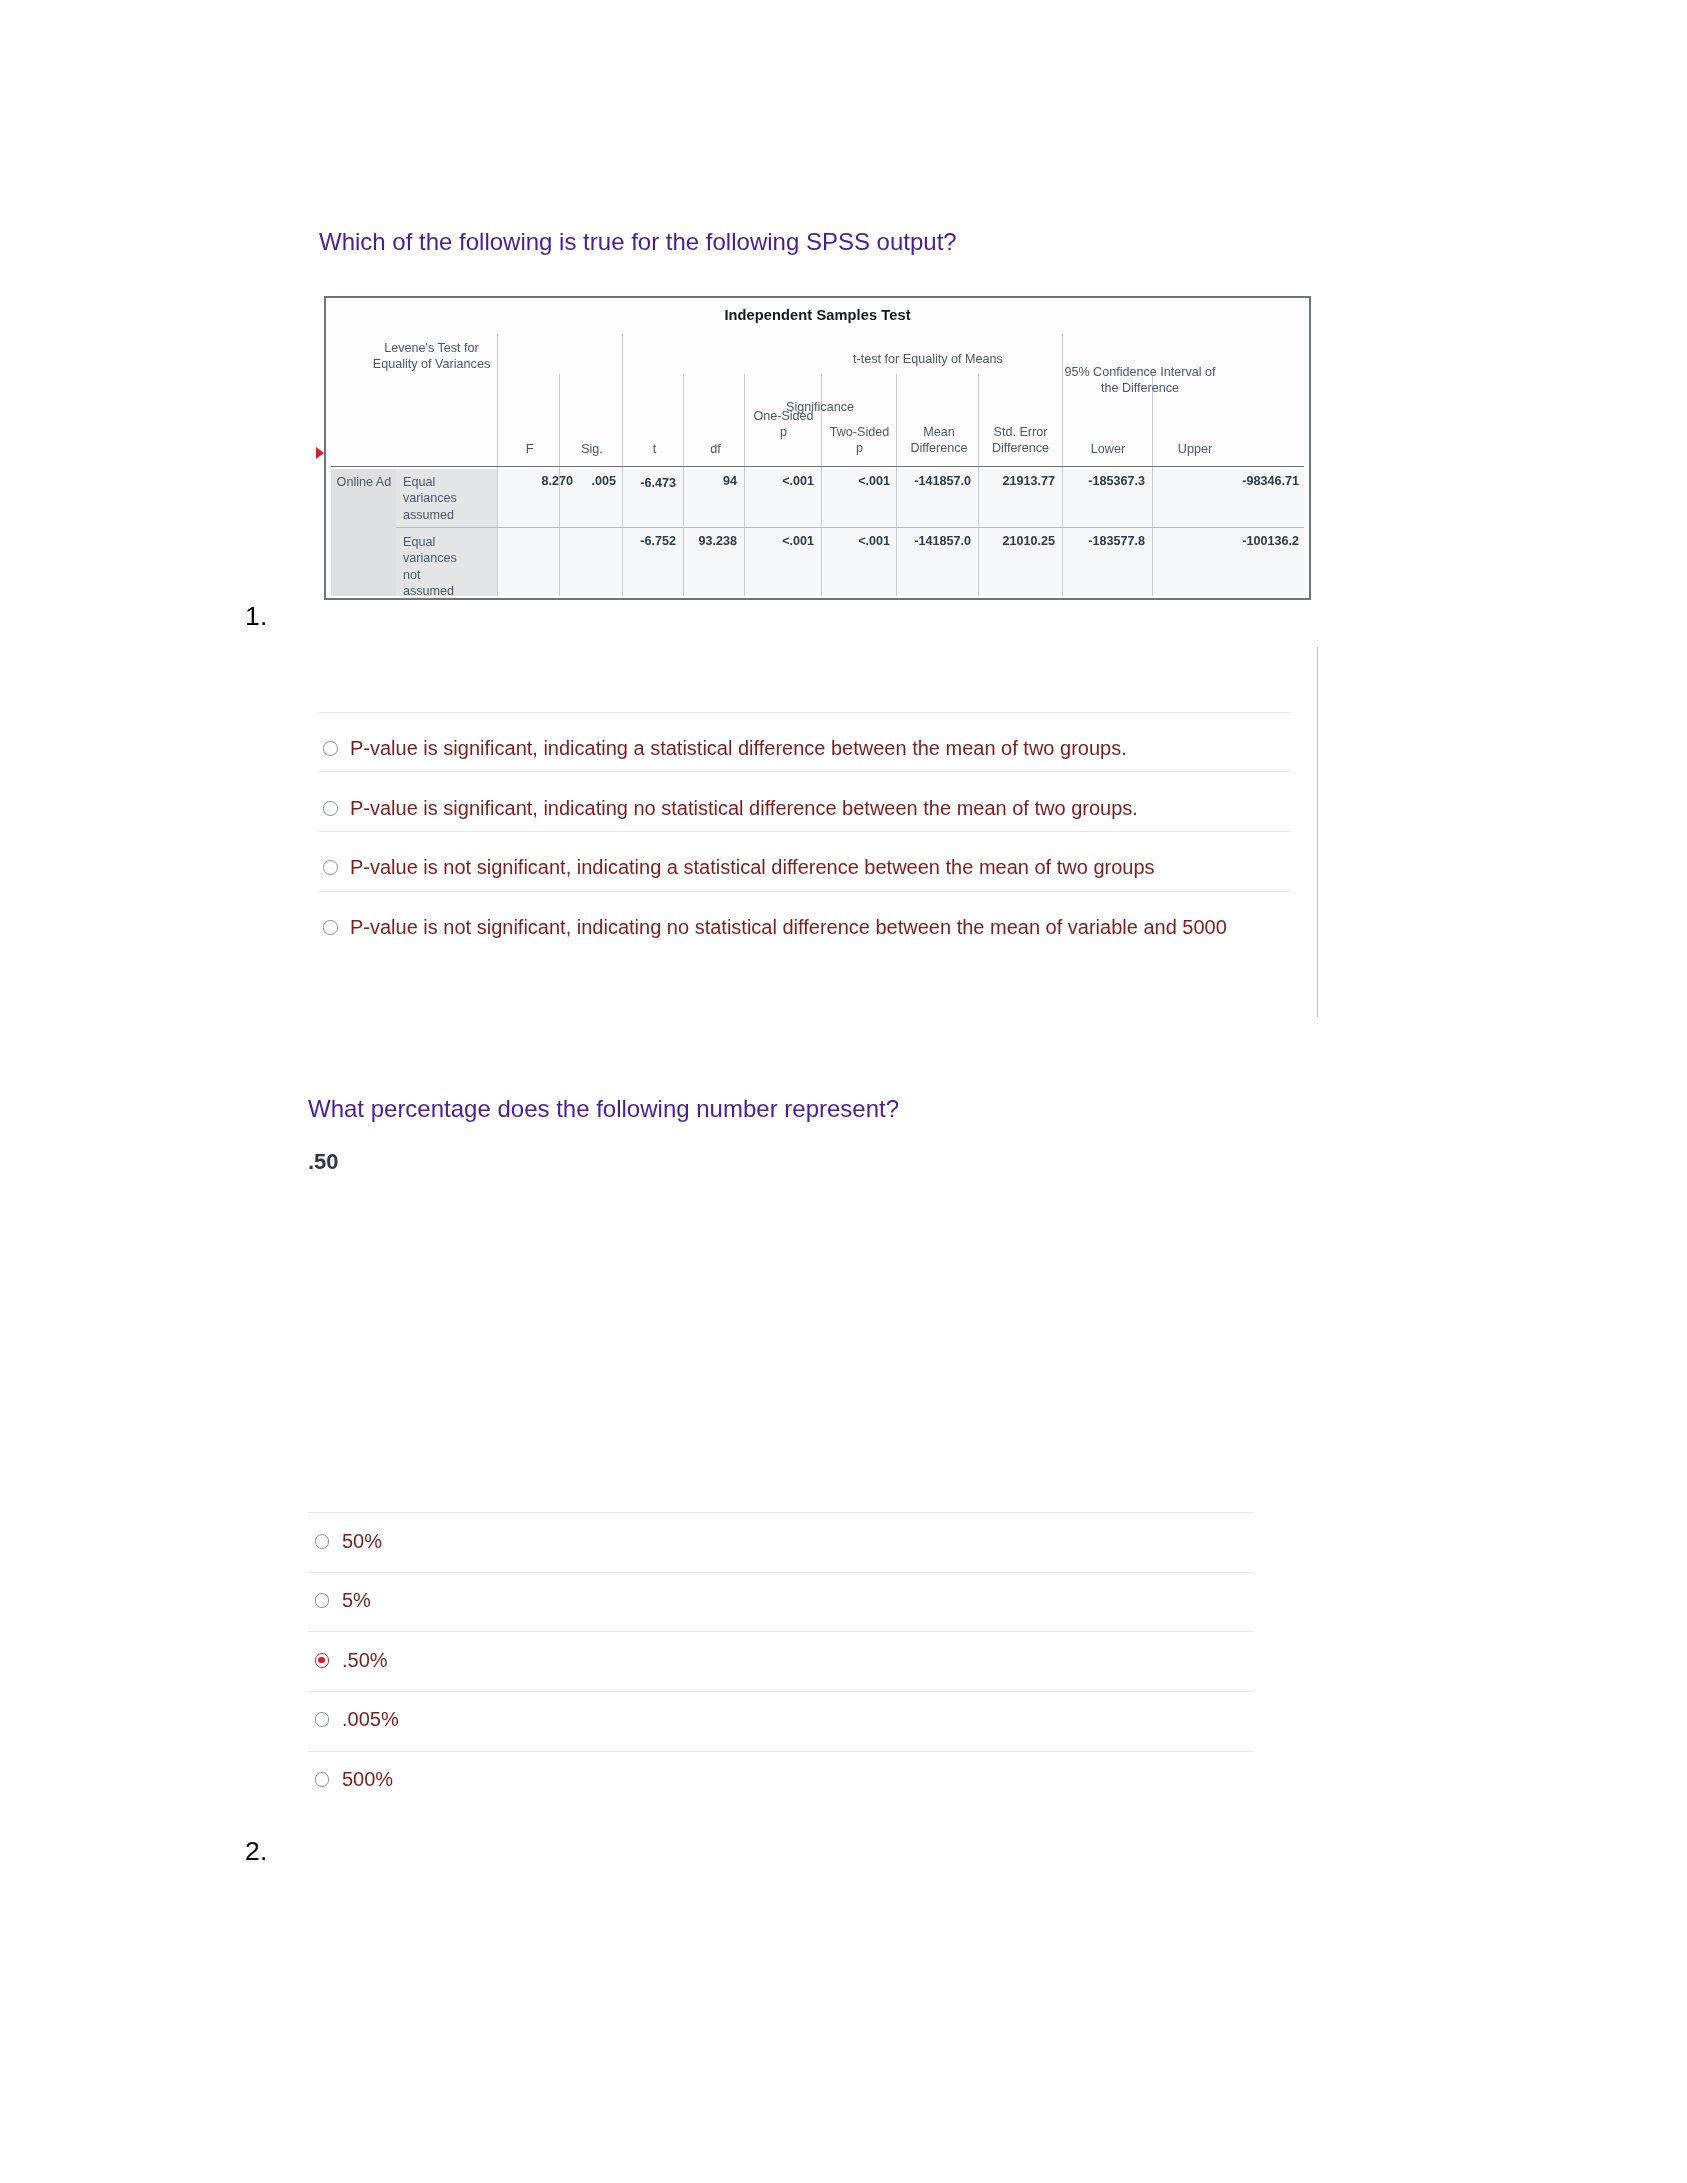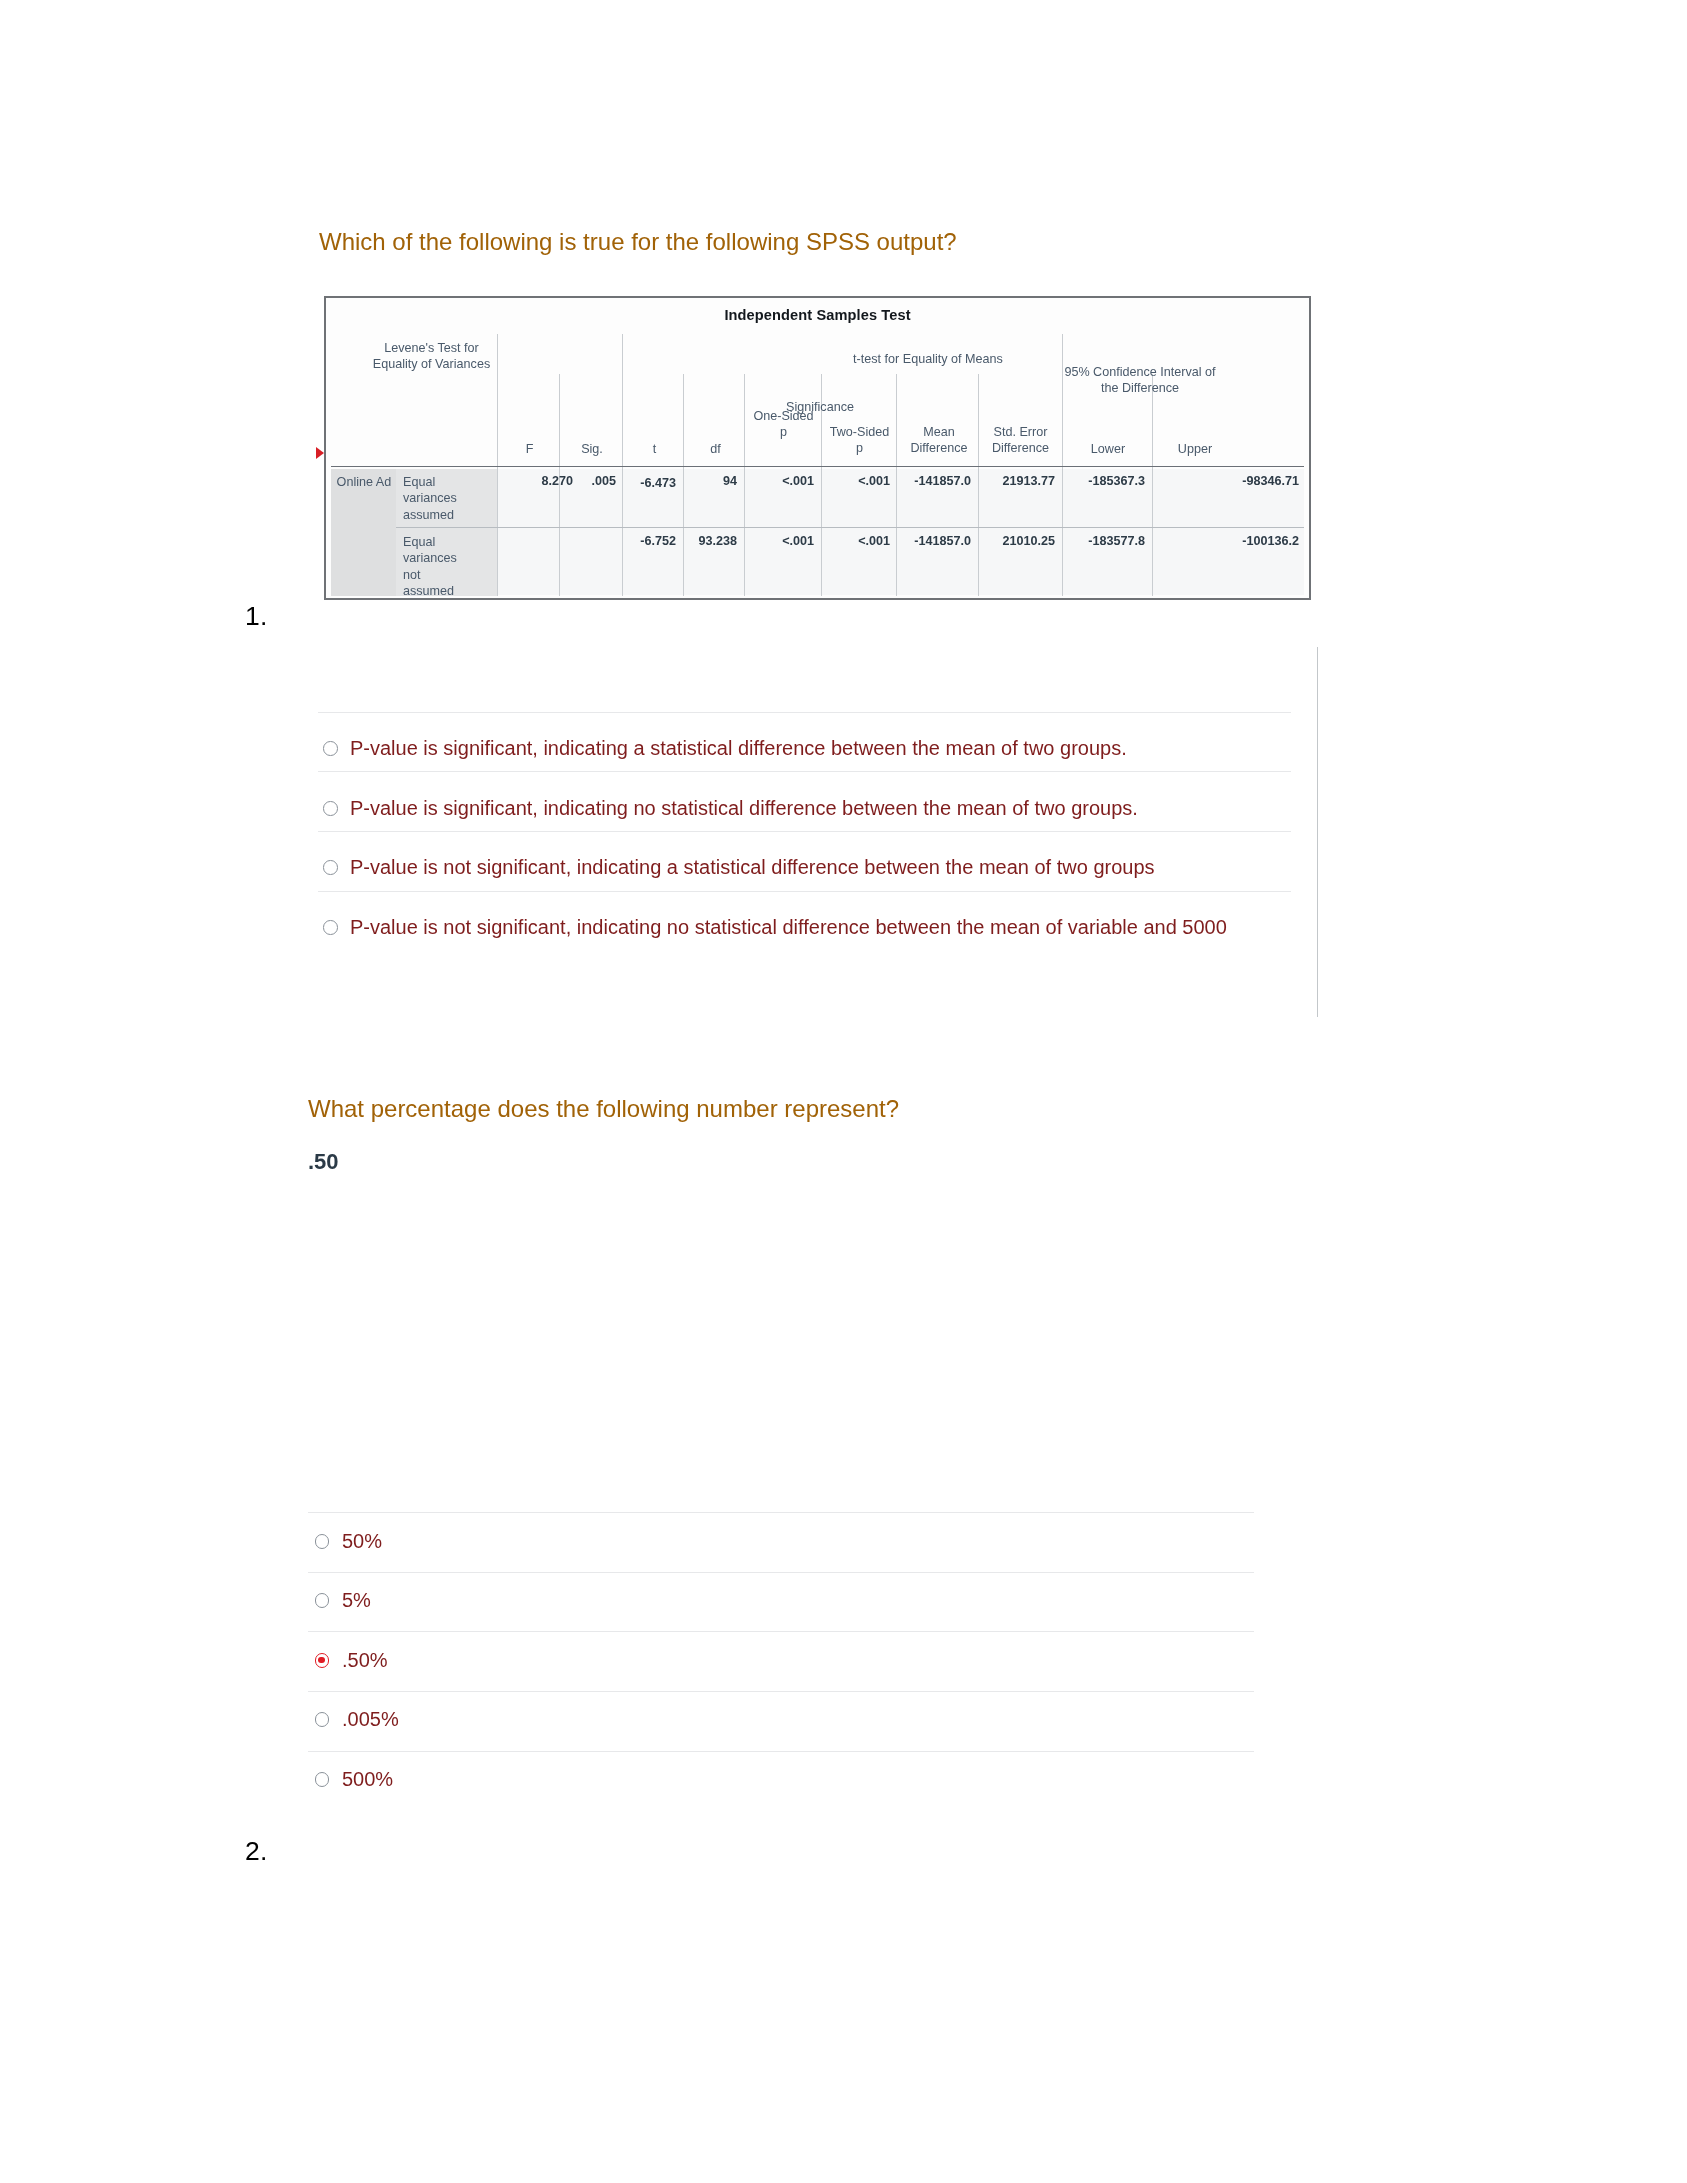--- a/index.html
+++ b/index.html
@@ -30,21 +30,21 @@
     letter-spacing: 0.3px;
   }
   #qnum-1 { left: 245px; top: 601px; }
   #qnum-2 { left: 245px; top: 1836px; }
 
   
   .qstem {
     position: absolute;
     font-size: 24px;
     line-height: 1.35;
-    color: #a16207;
+    color: #4c1d95;
     font-weight: 400;
     white-space: nowrap;
     text-align: center;
   }
   #q1-stem { left: 319px; top: 226px; }
   #q2-stem { left: 308px; top: 1093px; }
 
   .qvalue {
     position: absolute;
     left: 308px;

